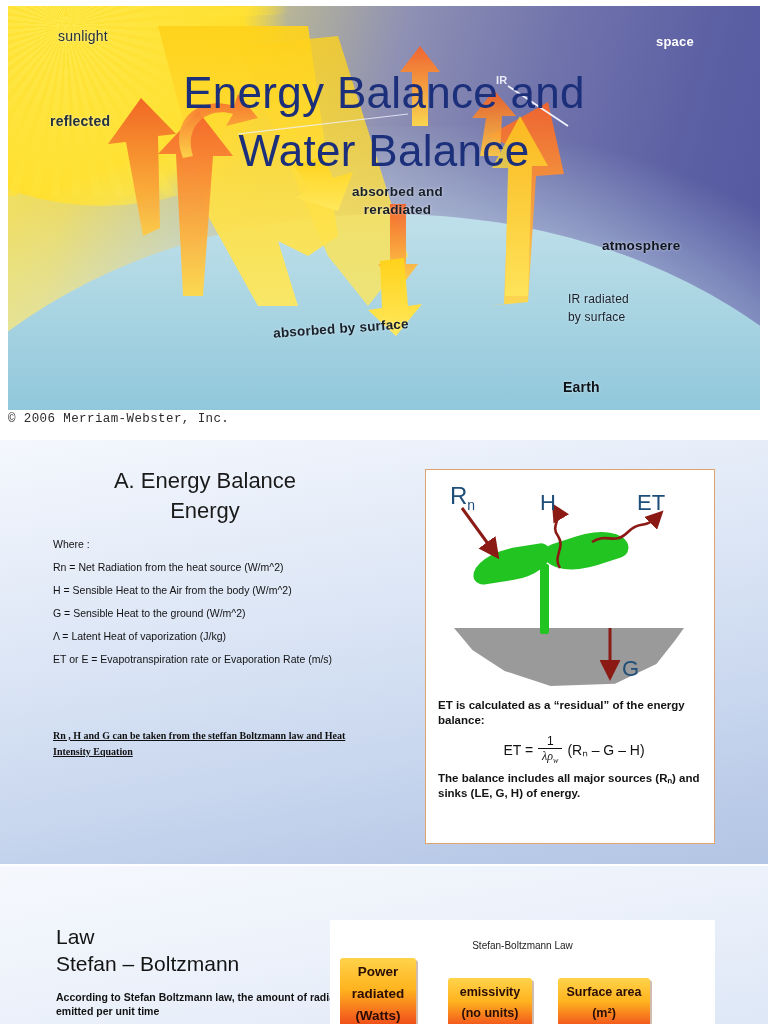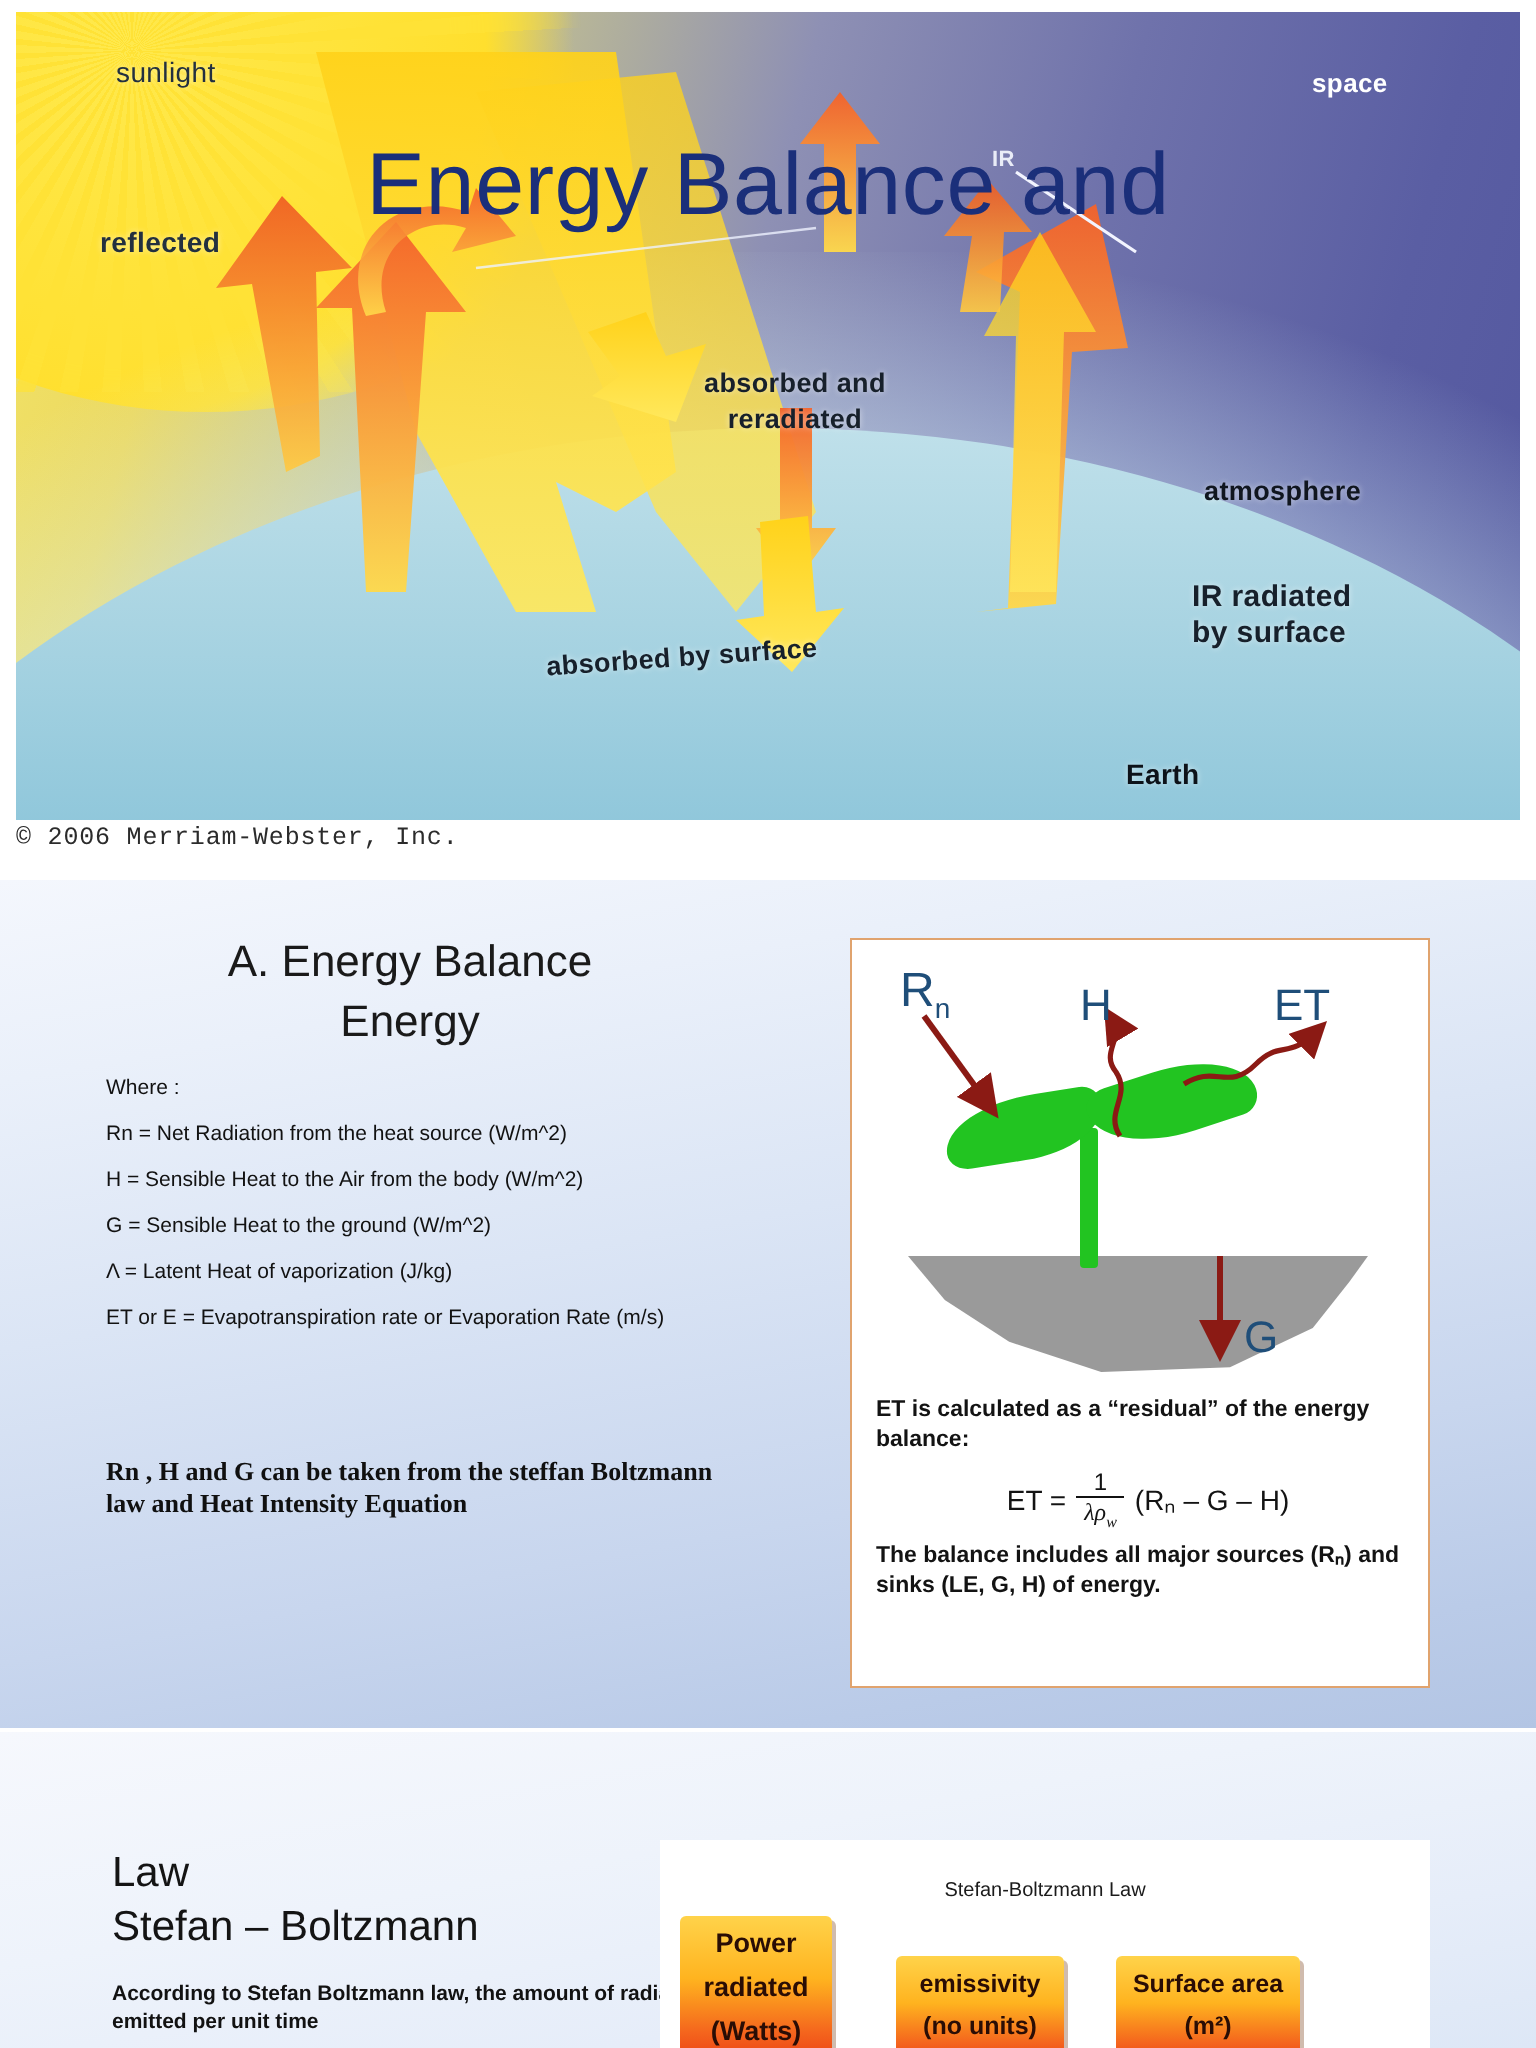--- a/index.html
+++ b/index.html
@@ -30,40 +30,40 @@
 
   
   .arrow{position:absolute;}
   .s1-label{position:absolute;font-family:"Liberation Sans", sans-serif;color:#14203c;
             font-weight:700;letter-spacing:.2px;text-shadow:0 0 3px rgba(255,255,255,.55);}
   .lbl-sunlight{left:50px;top:22px;font-size:14px;color:#23303f;font-weight:400;}
   .lbl-space{left:648px;top:28px;font-size:13px;color:#ffffff;font-weight:600;text-shadow:none;}
   .lbl-reflected{left:42px;top:107px;font-size:14px;color:#23303f;font-weight:600;}
   .lbl-absorbed{left:344px;top:177px;font-size:13.5px;color:#17202b;font-weight:600;line-height:18px;}
   .lbl-atmos{left:594px;top:232px;font-size:13.5px;font-weight:800;color:#10161f;}
-  .lbl-ir-surface{left:560px;top:284px;font-size:15px;font-weight:700;color:#17202b;line-height:18px;margin-left:28px;}
+  .lbl-ir-surface{left:560px;top:284px;font-size:12px;font-weight:400;color:#17202b;line-height:18px;}
   .lbl-earth{left:555px;top:373px;font-size:14px;font-weight:800;color:#0d1219;}
   .lbl-absorbed-surface{left:265px;top:315px;font-size:13.5px;font-weight:600;color:#17202b;transform:rotate(-4deg);}
   .lbl-ir-small{left:488px;top:68px;font-size:11px;font-weight:700;color:#e9ecf7;text-shadow:none;}
 
   .s1-title{position:absolute;left:0;top:58px;width:752px;text-align:center;
             font-family:"Liberation Sans", sans-serif;font-size:44px;line-height:58px;
             font-weight:400;color:#1b2f7a;letter-spacing:.3px;}
   .s1-copyright{position:absolute;left:8px;top:412px;font-family:"Liberation Mono", monospace;
             font-size:12.5px;color:#2b2b2b;letter-spacing:.4px;}
 
   
   .slide2{position:absolute;left:0;top:440px;width:768px;height:424px;
           background:linear-gradient(170deg,#f4f7fd 0%,#eaf0fa 18%,#dbe5f5 42%,#c8d6ee 70%,#bacbe8 88%,#b3c5e4 100%);}
   .s2-title{position:absolute;left:40px;top:26px;width:330px;text-align:center;
             font-size:22px;line-height:30px;color:#1a1a1a;font-weight:400;}
   .s2-where{position:absolute;left:53px;top:98px;width:320px;}
   .s2-where p{margin:0 0 10px 0;font-size:10.5px;line-height:13px;font-weight:400;color:#121212;}
   .s2-serif{position:absolute;left:53px;top:288px;width:320px;
-            font-family:"Liberation Serif", serif;font-weight:700;font-size:13px;line-height:16px;color:#101010;}
+            font-family:"Liberation Serif", serif;font-weight:700;font-size:10px;line-height:16px;color:#101010;text-decoration:underline;}
 
   .s2-figure{position:absolute;left:425px;top:29px;width:290px;height:375px;
              background:#ffffff;border:1.5px solid #e0a36e;box-sizing:border-box;}
   .fig-inner{position:absolute;inset:6px;}
   .fig-label{position:absolute;font-family:"Liberation Sans", sans-serif;color:#1f4e79;font-weight:400;}
   .fl-rn{left:18px;top:6px;font-size:24px;}
   .fl-rn sub{font-size:14px;}
   .fl-h{left:108px;top:14px;font-size:22px;}
   .fl-et{left:205px;top:14px;font-size:22px;}
   .fl-g{left:190px;top:180px;font-size:22px;}
@@ -170,20 +170,21 @@
       <div class="s1-label lbl-atmos">atmosphere</div>
       <div class="s1-label lbl-ir-surface">
         <div>IR radiated</div>
         <div>by surface</div>
       </div>
       <div class="s1-label lbl-absorbed-surface">absorbed by surface</div>
       <div class="s1-label lbl-earth">Earth</div>
 
       <div class="s1-title">
         <div>Energy Balance and</div>
+        <div>Water Balance</div>
       </div>
     </div>
     <div class="s1-copyright">© 2006 Merriam-Webster, Inc.</div>
   </section>
 
   <section class="slide2">
     <div class="s2-title">
       <div>A. Energy Balance</div>
       <div>Energy</div>
     </div>

